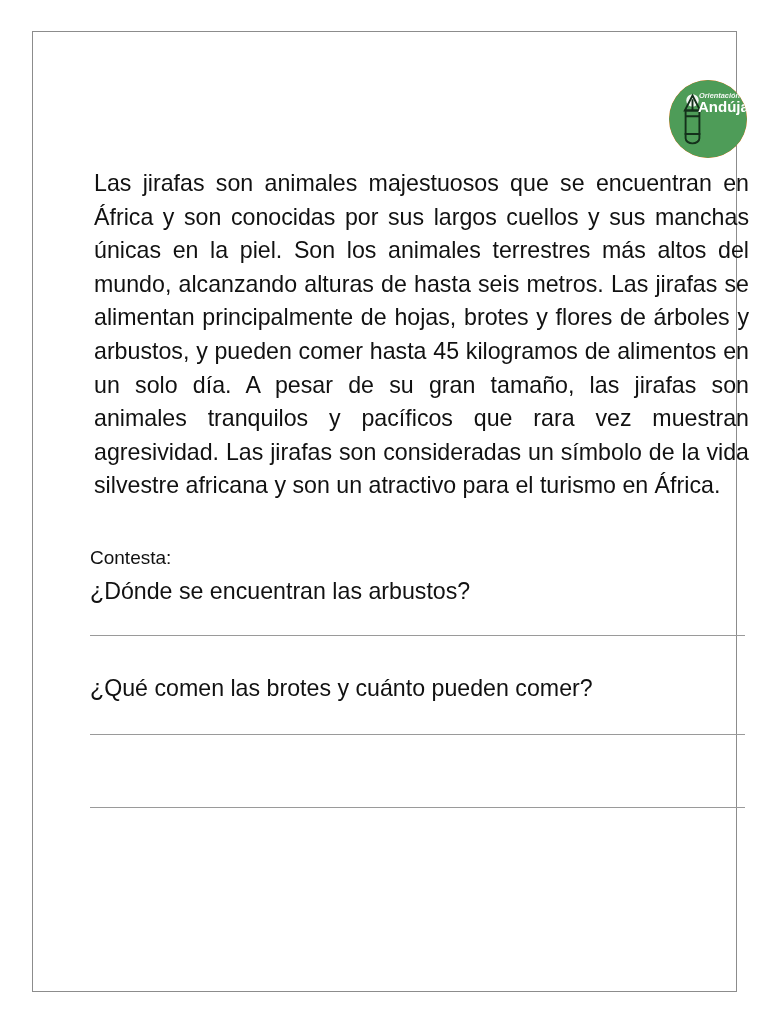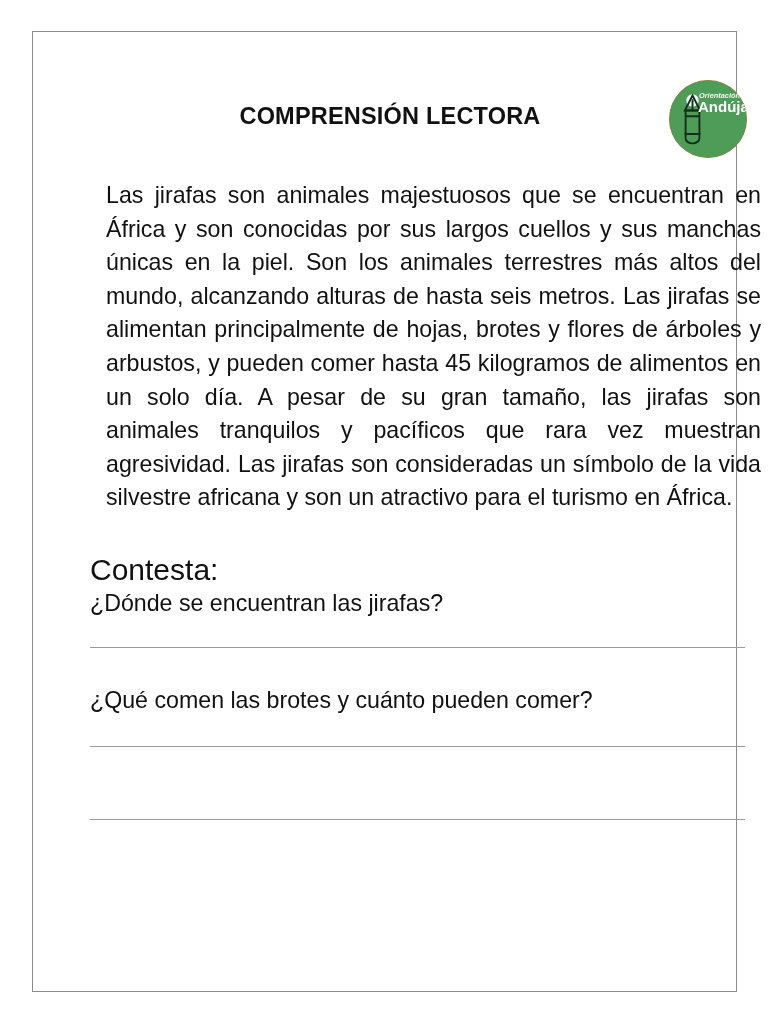--- a/index.html
+++ b/index.html
@@ -77,35 +77,35 @@
     height: 100%;
   }
   .logo svg {
     display: block;
     width: 78px;
     height: 78px;
   }
 
   
   .passage {
-    margin: 16px;
+    margin: 4px;
     padding: 0;
     font-size: 23.2px;
     line-height: 33.6px;
     text-align: justify;
     text-justify: inter-word;
     color: #111111;
     width: 655px;
     hyphens: none;
   }
 
   
   .answer-prompt {
     margin-top: 38px;
-    font-size: 30px;
+    font-size: 19px;
     line-height: 33.6px;
     color: #111111;
   }
   .question {
     font-size: 23.2px;
     line-height: 33.6px;
     color: #111111;
     text-align: justify;
     text-justify: inter-word;
     width: 655px;
@@ -129,21 +129,20 @@
 </style>
 </head>
 <body>
 
 <div class="page">
   <div class="sheet-border">
 
     <div class="content">
 
       <div class="header">
-        <div class="worksheet-title">COMPRENSIÓN LECTORA</div>
 
         <div class="logo">
           <div class="logo-inner">
             <svg viewBox="0 0 78 78" xmlns="http://www.w3.org/2000/svg">
 
               <circle cx="39" cy="39" r="39" fill="#4e9c58"></circle>
 
               <circle cx="23.5" cy="20.5" r="6.2" fill="#f2f7f2"></circle>
 
               <g fill="none" stroke="#14301b" stroke-width="1.9">
@@ -164,21 +163,21 @@
               <text x="29" y="31.5" font-family="'Liberation Sans', sans-serif" font-size="15" font-weight="bold" fill="#ffffff">Andújar</text>
             </svg>
           </div>
         </div>
       </div>
 
       <p class="passage">Las jirafas son animales majestuosos que se encuentran en África y son conocidas por sus largos cuellos y sus manchas únicas en la piel. Son los animales terrestres más altos del mundo, alcanzando alturas de hasta seis metros. Las jirafas se alimentan principalmente de hojas, brotes y flores de árboles y arbustos, y pueden comer hasta 45 kilogramos de alimentos en un solo día. A pesar de su gran tamaño, las jirafas son animales tranquilos y pacíficos que rara vez muestran agresividad. Las jirafas son consideradas un símbolo de la vida silvestre africana y son un atractivo para el turismo en África.</p>
 
       <div class="answer-prompt">Contesta:</div>
 
-      <div class="question short">¿Dónde se encuentran las jirafas?</div>
+      <div class="question short">¿Dónde se encuentran las arbustos?</div>
 
       <div class="gap-a"></div>
       <div class="answer-line"></div>
       <div class="gap-b"></div>
 
       <div class="question short">¿Qué comen las brotes y cuánto pueden comer?</div>
 
       <div class="gap-c"></div>
       <div class="answer-line"></div>
       <div class="gap-d"></div>

